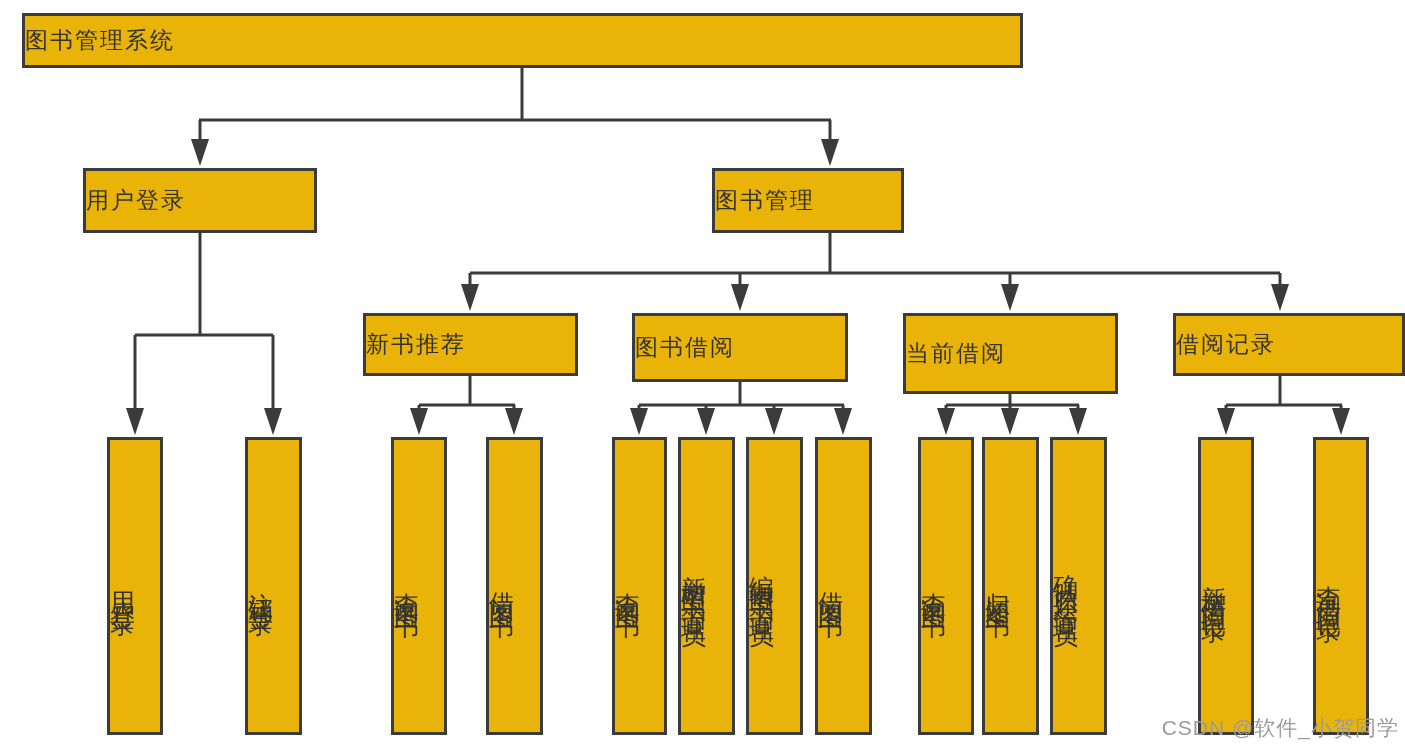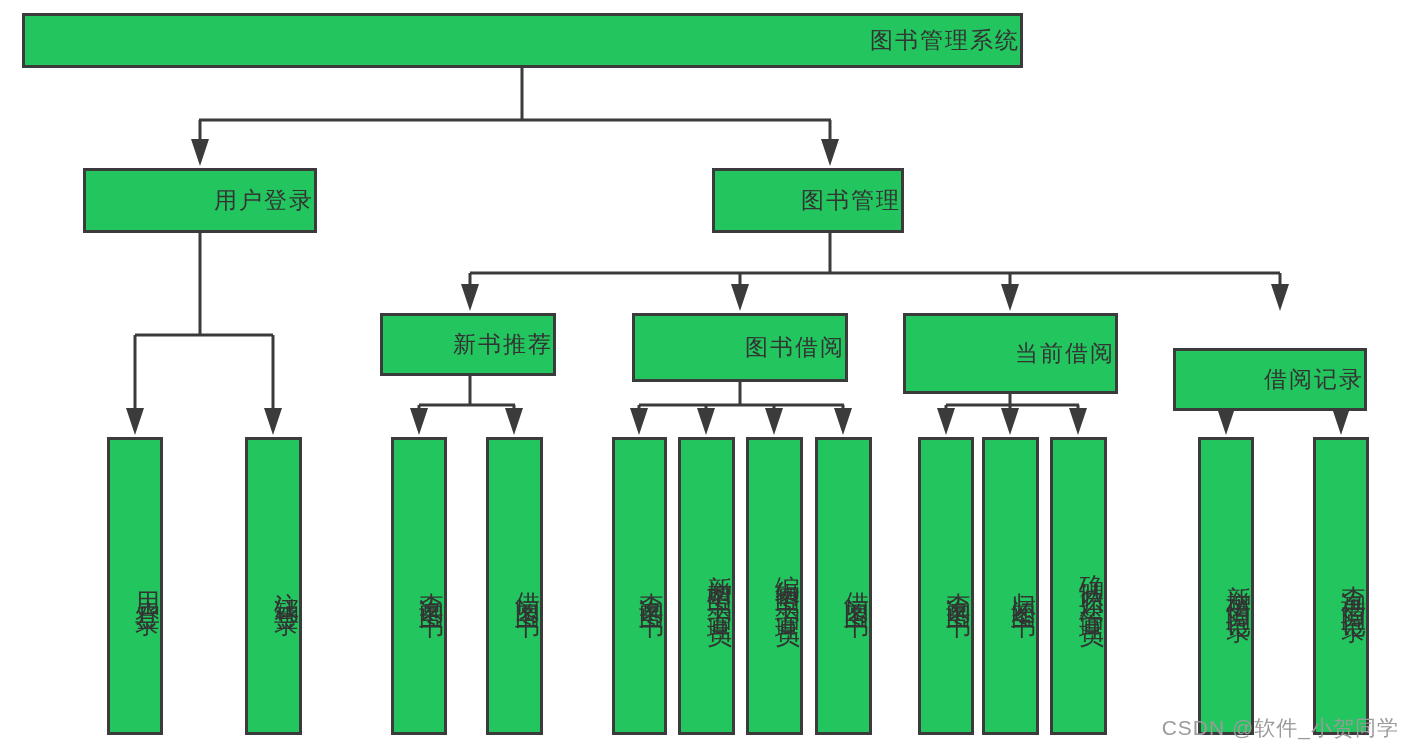--- a/index.html
+++ b/index.html
@@ -15,25 +15,25 @@
     width:1405px;height:747px;
     background:var(--bg);
     overflow:hidden;
   }
   .wires{position:absolute;left:0;top:0;width:1405px;height:747px;}
   .wires line{stroke:var(--line);stroke-width:3;}
   .wires polygon{fill:var(--line);stroke:none;}
   .node{
     position:absolute;
     box-sizing:border-box;
-    background:#22c55e;
+    background:#eab308;
     border:3px solid var(--line);
     display:flex;
     align-items:center;
-    justify-content:flex-end;
+    justify-content:flex-start;
     color:var(--text);
   }
   .node.h .label{
     font-size:23px;
     letter-spacing:2px;
     white-space:nowrap;
     color:var(--text);
   }
   .node.v .label{
     writing-mode:vertical-rl;
@@ -114,30 +114,30 @@
   <div>
       <div class="node h" style="left: 22px; top: 13px; width: 1001px; height: 55px;">
         <span class="label">图书管理系统</span>
       </div>
       <div class="node h" style="left: 83px; top: 168px; width: 234px; height: 65px;">
         <span class="label">用户登录</span>
       </div>
       <div class="node h" style="left: 712px; top: 168px; width: 192px; height: 65px;">
         <span class="label">图书管理</span>
       </div>
-      <div class="node h" style="left: 380px; top: 313px; width: 176px; height: 63px;">
+      <div class="node h" style="left: 363px; top: 313px; width: 215px; height: 63px;">
         <span class="label">新书推荐</span>
       </div>
       <div class="node h" style="left: 632px; top: 313px; width: 216px; height: 69px;">
         <span class="label">图书借阅</span>
       </div>
       <div class="node h" style="left: 903px; top: 313px; width: 215px; height: 81px;">
         <span class="label">当前借阅</span>
       </div>
-      <div class="node h" style="left: 1173px; top: 313px; width: 194px; height: 63px; margin-top: 35px;">
+      <div class="node h" style="left: 1173px; top: 313px; width: 232px; height: 63px;">
         <span class="label">借阅记录</span>
       </div>
       <div class="node v" style="left: 107px; top: 437px; width: 56px; height: 298px;">
         <span class="label">用户登录</span>
       </div>
       <div class="node v" style="left: 245px; top: 437px; width: 57px; height: 298px;">
         <span class="label">注销登录</span>
       </div>
       <div class="node v" style="left: 391px; top: 437px; width: 56px; height: 298px;">
         <span class="label">查询图书</span>

